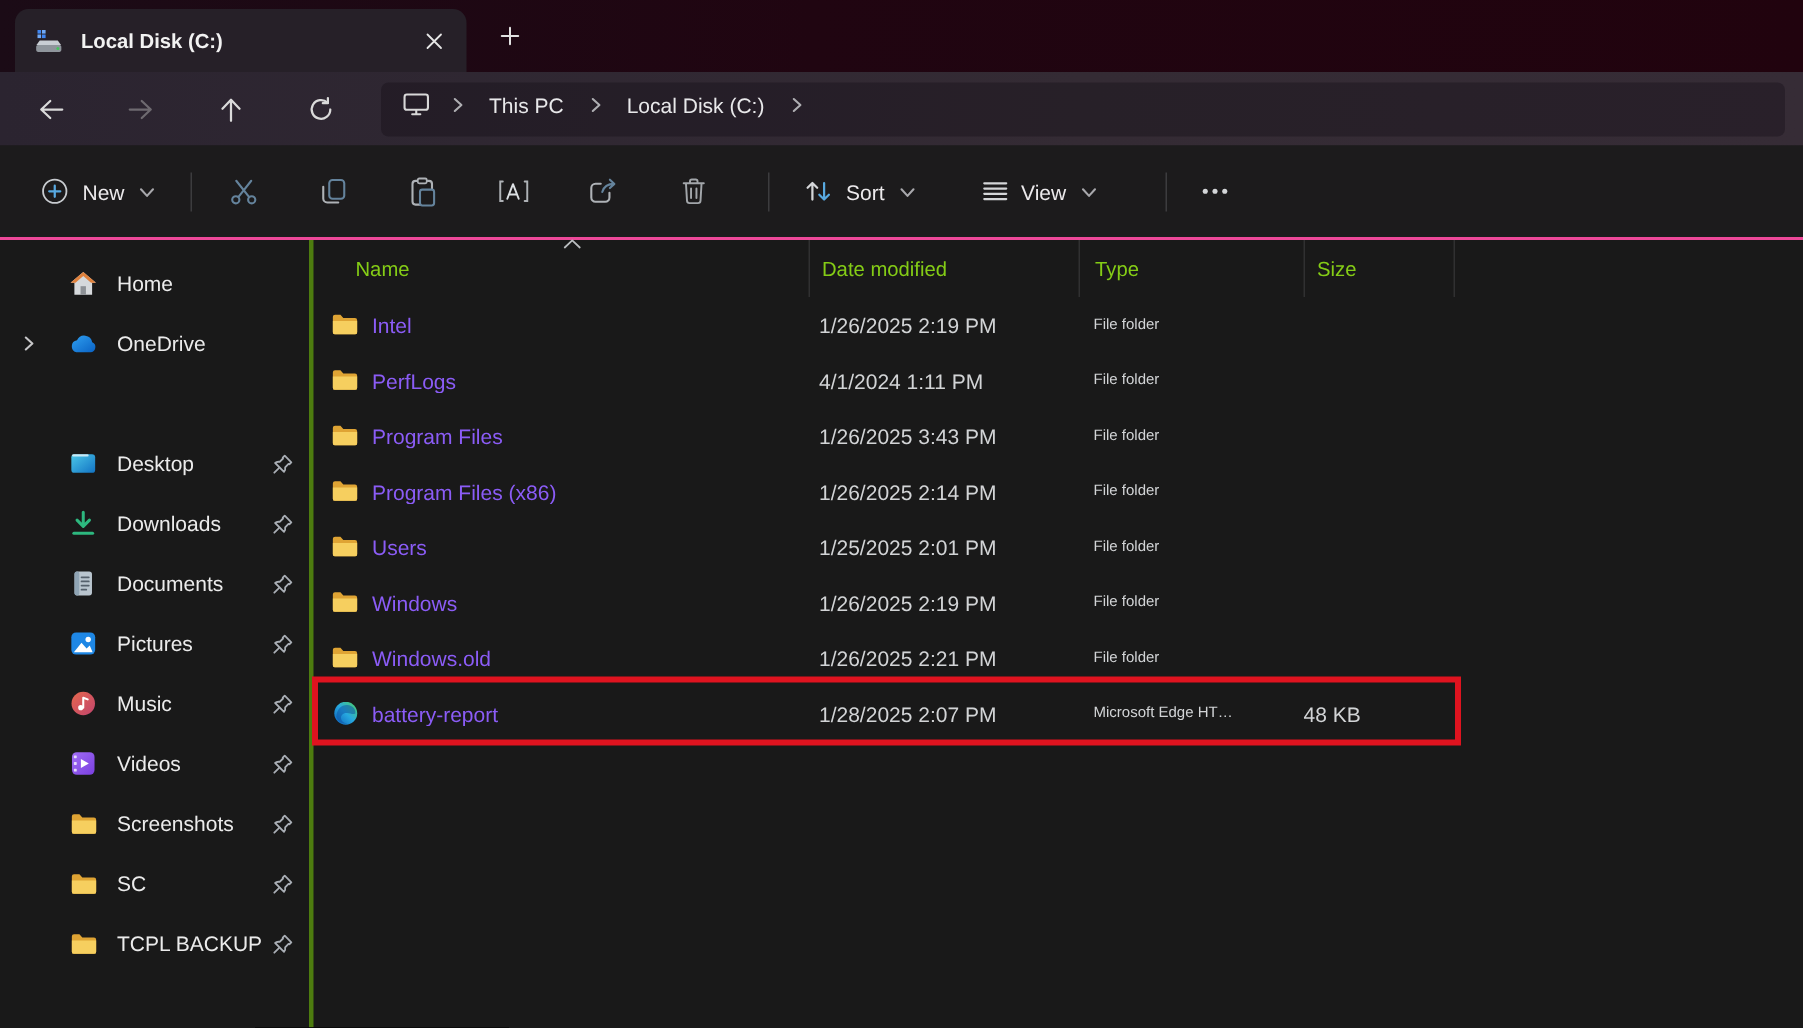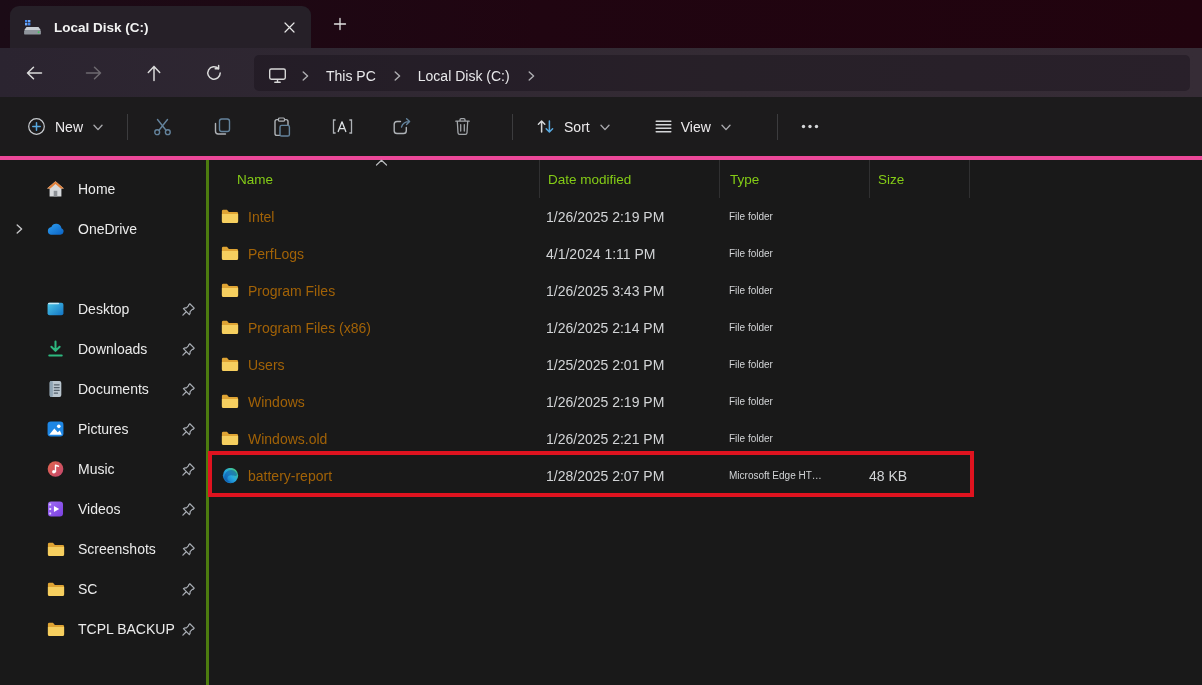--- a/index.html
+++ b/index.html
@@ -30,31 +30,31 @@
   .navbar{
     position:absolute;left:0;top:48px;width:100%;height:49px;
     background:linear-gradient(90deg,#2b2430 0%,#342b34 60%,#362c36 100%);
     display:flex;align-items:center;padding-left:14px;box-sizing:border-box;
   }
   .nav-btn{width:40px;height:36px;margin-right:20px;border-radius:5px;
     display:flex;align-items:center;justify-content:center;color:#dadada;}
   .nav-btn.disabled{color:#6e6a70;}
   .crumb-bar{
     flex:1;height:36px;margin-right:12px;border-radius:5px;background:rgba(18,12,20,.35);
-    display:flex;align-items:flex-end;padding:0 6px;min-width:0;
+    display:flex;align-items:flex-start;padding:0 6px;min-width:0;
   }
   .crumb-pc-icon{width:34px;height:30px;display:flex;align-items:center;justify-content:center;color:#d8d8d8;border-radius:4px;}
   .crumb-chev{width:22px;height:30px;display:flex;align-items:center;justify-content:center;color:#aeaeb2;border-radius:4px;}
   .crumb-seg{height:30px;display:flex;align-items:center;padding:0 10px;border-radius:4px;
     font-size:14px;color:#e8e8ea;white-space:nowrap;}
   
   .toolbar{
     position:absolute;left:0;top:97px;width:100%;height:63px;background:#1c1b1c;
     display:flex;align-items:center;padding-left:16px;box-sizing:border-box;
-    border-bottom:4px solid #ec4899;
+    border-bottom:2px solid #ec4899;
   }
   .tool-new{height:36px;border-radius:5px;display:flex;align-items:center;gap:9px;padding:0 11px;}
   .tool-new-label{font-size:14px;color:#eceaec;}
   .tool-sep{width:1px;height:26px;background:#3c3c3e;margin:0 12px;}
   .tool-btn{width:44px;height:36px;margin-right:16px;border-radius:5px;
     display:flex;align-items:center;justify-content:center;}
   .tool-drop{height:36px;border-radius:5px;display:flex;align-items:center;gap:9px;padding:0 11px;margin-right:22px;}
   .tool-drop-label{font-size:14px;color:#eceaec;}
   .chev-down{color:#a8a8ac;display:flex;align-items:center;}
   .tool-more{width:40px;height:36px;border-radius:5px;display:flex;align-items:center;justify-content:center;}
@@ -73,21 +73,21 @@
   .hdr-cell{box-sizing:border-box;height:100%;display:flex;align-items:center;position:relative;}
   .hdr-name{width:330px;padding-left:28px;}
   .hdr-date{width:180px;padding-left:8px;border-left:1px solid #303031;}
   .hdr-type{width:150px;padding-left:10px;border-left:1px solid #303031;}
   .hdr-size{width:100px;padding-left:8px;border-left:1px solid #303031;}
   .hdr-end{width:1px;height:100%;border-left:1px solid #303031;}
   .sort-caret{position:absolute;left:166px;top:-1px;color:#b9bcbe;}
   .rows{}
   .file-row{height:37px;display:flex;align-items:center;}
   .cell-name{width:330px;box-sizing:border-box;display:flex;align-items:center;gap:9px;padding-left:12px;
-    font-size:14px;color:#a16207;white-space:nowrap;overflow:hidden;}
+    font-size:14px;color:#8b5cf6;white-space:nowrap;overflow:hidden;}
   .row-icon{width:18px;height:16px;flex:0 0 18px;display:flex;align-items:center;justify-content:center;}
   .cell-date{width:180px;box-sizing:border-box;padding-left:7px;font-size:14px;color:#d2d4d6;white-space:nowrap;}
   .cell-type{width:150px;box-sizing:border-box;padding-left:10px;font-size:10px;color:#d2d4d6;white-space:nowrap;overflow:hidden;}
   .cell-size{width:100px;box-sizing:border-box;padding-right:14px;font-size:14px;color:#d2d4d6;text-align:left;white-space:nowrap;}
   
   .highlight-box{position:absolute;left:208px;top:451px;width:766px;height:46px;box-sizing:border-box;
     border:4px solid #df131f;z-index:9;pointer-events:none;}
   svg{display:block;}
 </style>
 </head>

